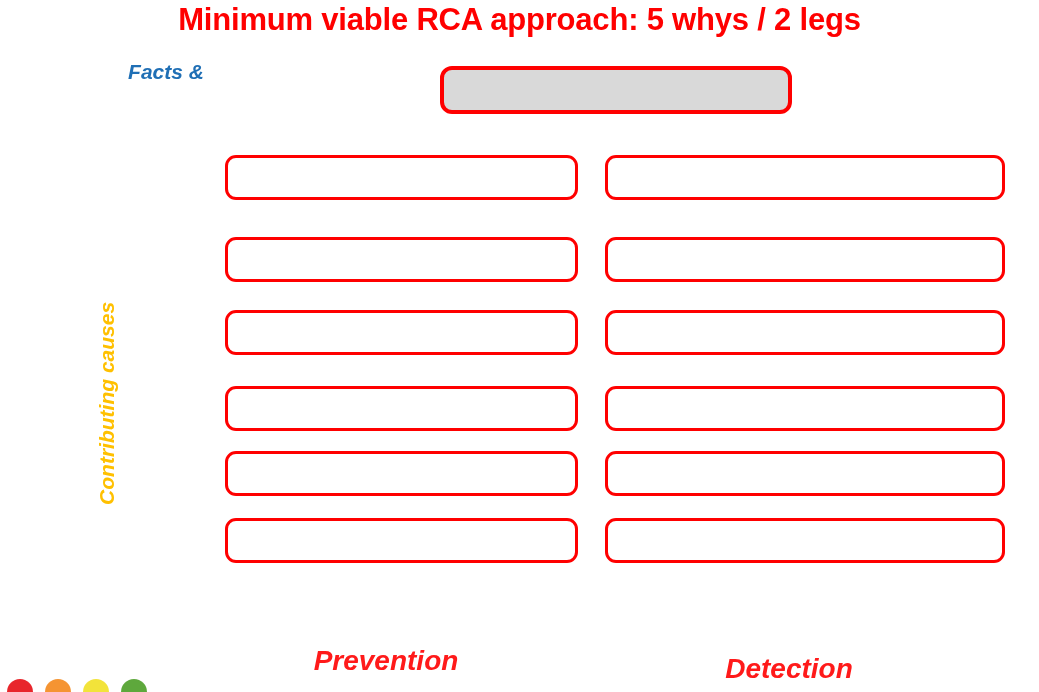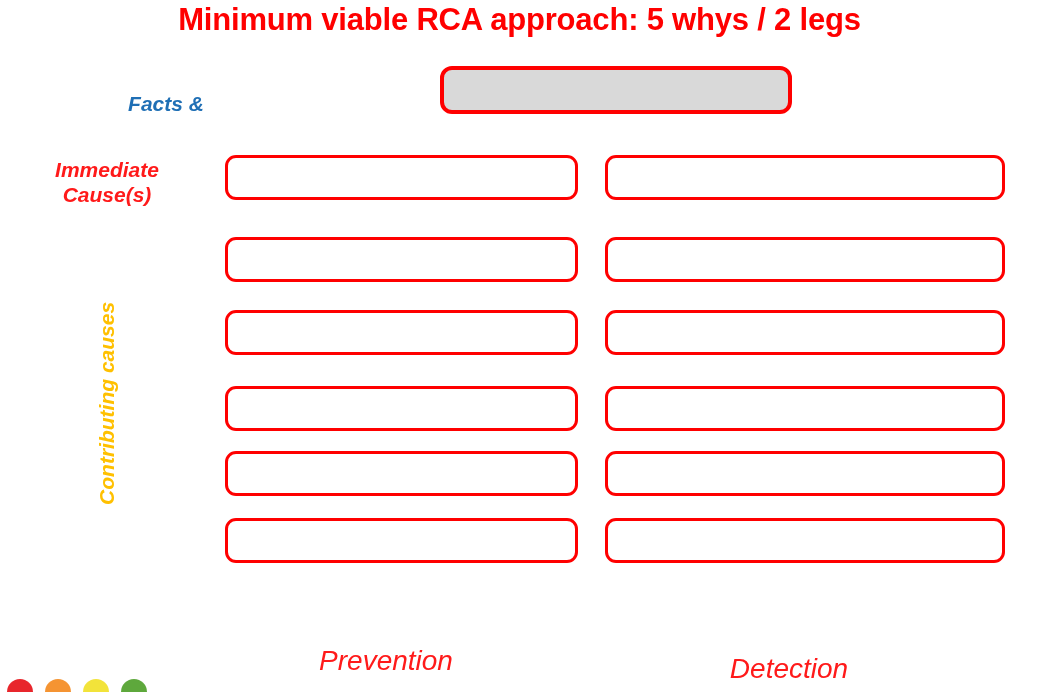--- a/index.html
+++ b/index.html
@@ -43,21 +43,20 @@
     font-style: italic;
     text-align: center;
     line-height: 1.18;
   }
   .label-facts {
     left: 48px;
     top: 60px;
     width: 236px;
     font-size: 21px;
     color: #1F6FB5;
-    margin-top: 32px;
   }
   .label-immediate {
     left: 14px;
     top: 158px;
     width: 186px;
     font-size: 21px;
     color: #FF1A1A;
   }
   .label-root {
     left: 0px;
@@ -103,21 +102,21 @@
   .r3 { top: 310px; }
   .r4 { top: 386px; }
   .r5 { top: 451px; }
   .r6 { top: 518px; }
 
   
   .col-footer {
     position: absolute;
     font-family: "Liberation Sans", sans-serif;
     font-style: italic;
-    font-weight: normal;
+    font-weight: bold;
     font-size: 28px;
     color: #FF1A1A;
     text-align: center;
     white-space: nowrap;
   }
   .footer-prevention { left: 286px; top: 645px; width: 200px; }
   .footer-detection  { left: 689px; top: 637px; width: 200px; margin-top: 16px; }
 
   
   .dot-scale {
@@ -144,24 +143,20 @@
 <div id="canvas">
 
   <div class="title">Minimum viable RCA approach: 5 whys / 2 legs</div>
 
   <div class="axis-label label-facts">
     <div>Facts &amp;</div>
   </div>
 
   <div class="box box-facts"></div>
 
-  <div class="axis-label label-immediate">
-    <div>Immediate</div>
-    <div>Cause(s)</div>
-  </div>
 
   <div class="axis-label label-contributing">Contributing causes</div>
 
 
   <div class="box col-left row-h r1"></div>
   <div class="box col-left row-h r2"></div>
   <div class="box col-left row-h r3"></div>
   <div class="box col-left row-h r4"></div>
   <div class="box col-left row-h r5"></div>
   <div class="box col-left row-h r6"></div>

